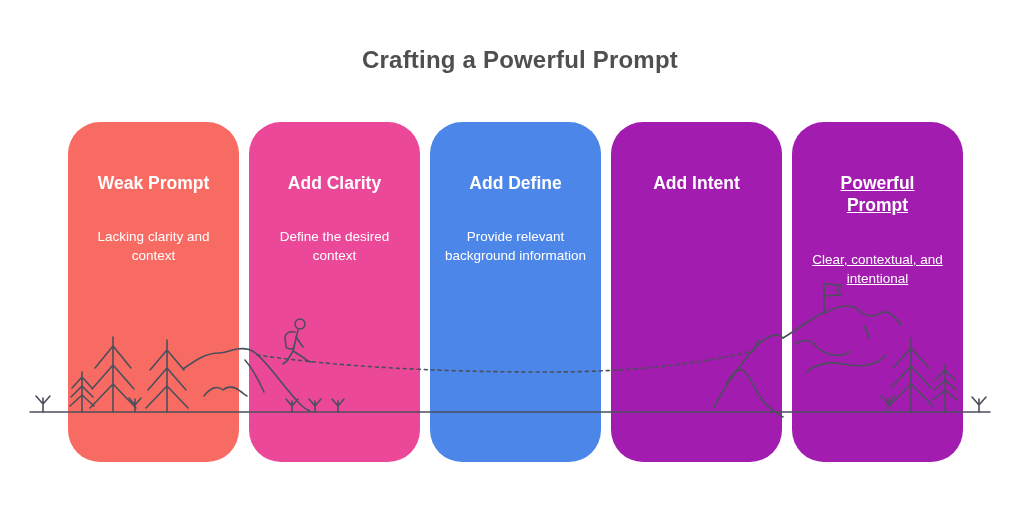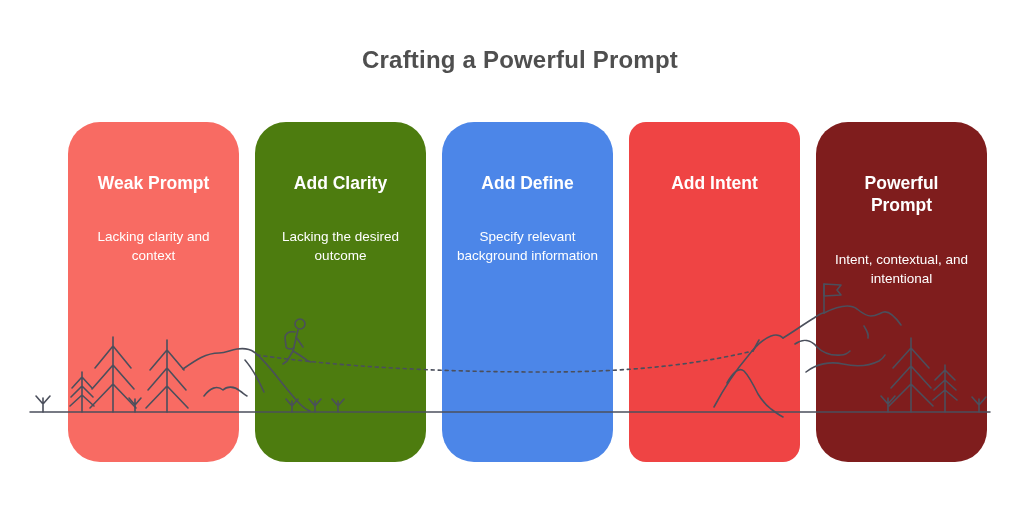--- a/index.html
+++ b/index.html
@@ -12,21 +12,21 @@
   }
   .page-title{
     position:absolute;top:46px;left:8px;width:100%;
     text-align:center;
     font-size:24px;font-weight:bold;color:#4f4f4f;
     letter-spacing:0.2px;
   }
   .cards{
     position:absolute;left:68px;top:122px;
     width:895px;height:340px;
-    display:flex;gap:16px;
+    display:flex;gap:10px;
   }
   .card{
     flex:0 0 171px;height:340px;
     border-radius:32px;
     box-sizing:border-box;
     padding-top:50px;
     color:#ffffff;text-align:center;
   }
   .card-title{
     display:block;
@@ -56,34 +56,34 @@
 
 <div class="canvas">
 
   <div class="page-title">Crafting a Powerful Prompt</div>
 
   <div class="cards">
     <div class="card" style="background-color: rgb(248, 107, 99);">
       <span class="card-title">Weak Prompt</span>
       <span class="card-desc">Lacking clarity and context</span>
     </div>
-    <div class="card" style="background-color: #4d7c0f; border-radius: 31px;">
+    <div class="card" style="background-color: #ec4899;">
       <span class="card-title">Add Clarity</span>
-      <span class="card-desc">Lacking the desired outcome</span>
+      <span class="card-desc">Define the desired context</span>
     </div>
     <div class="card" style="background-color: rgb(76, 134, 232);">
       <span class="card-title">Add Define</span>
-      <span class="card-desc">Specify relevant background information</span>
+      <span class="card-desc">Provide relevant background information</span>
     </div>
-    <div class="card" style="background-color: #ef4444; border-radius: 17px;">
+    <div class="card" style="background-color: #a21caf;">
       <span class="card-title">Add Intent</span>
     </div>
-    <div class="card" style="background-color: #7f1d1d;">
+    <div class="card" style="background-color: #a21caf; text-decoration: underline;">
       <span class="card-title">Powerful Prompt</span>
-      <span class="card-desc">Intent, contextual, and intentional</span>
+      <span class="card-desc">Clear, contextual, and intentional</span>
     </div>
   </div>
 
   <svg class="art" viewBox="0 0 1024 529" xmlns="http://www.w3.org/2000/svg">
 
     <path class="ground" d="M30,412 L990,412"></path>
 
     <g>
       <path d="M43,412 V398 M43,404 L36,396 M43,404 L50,396"></path>
       <path d="M135,412 V399 M135,405 L129,398 M135,405 L141,398"></path>

